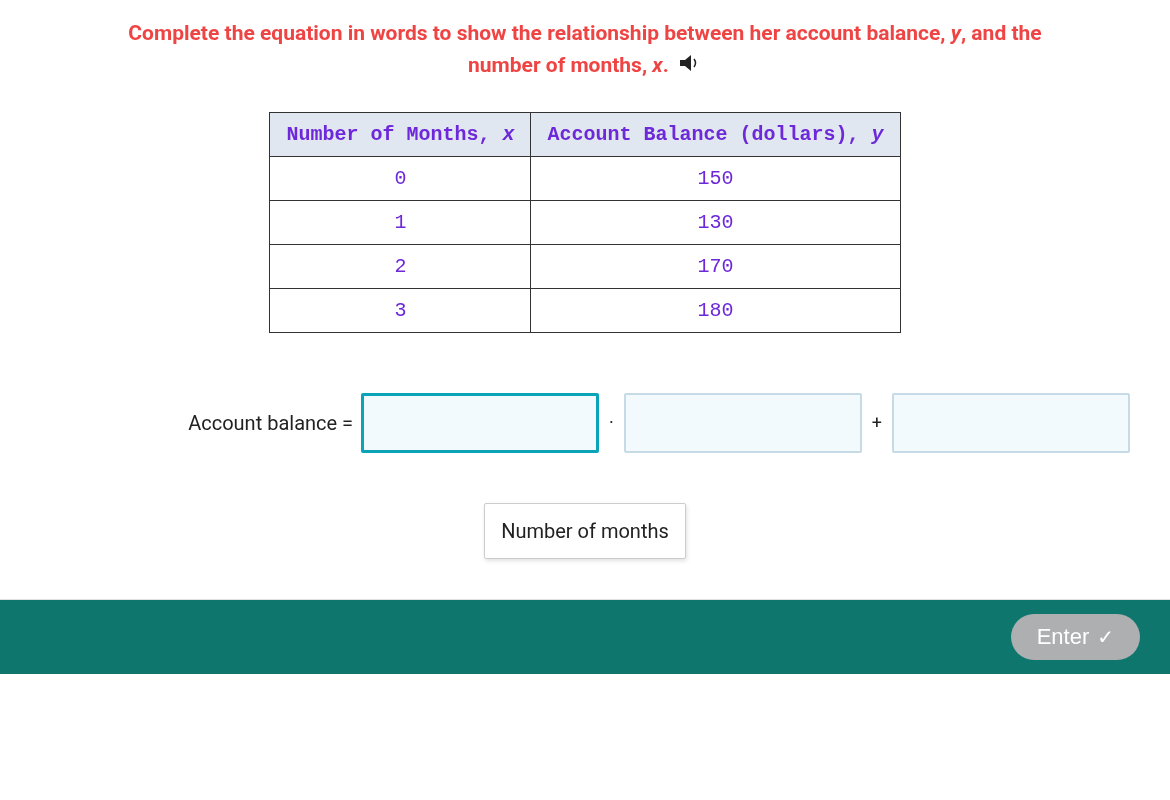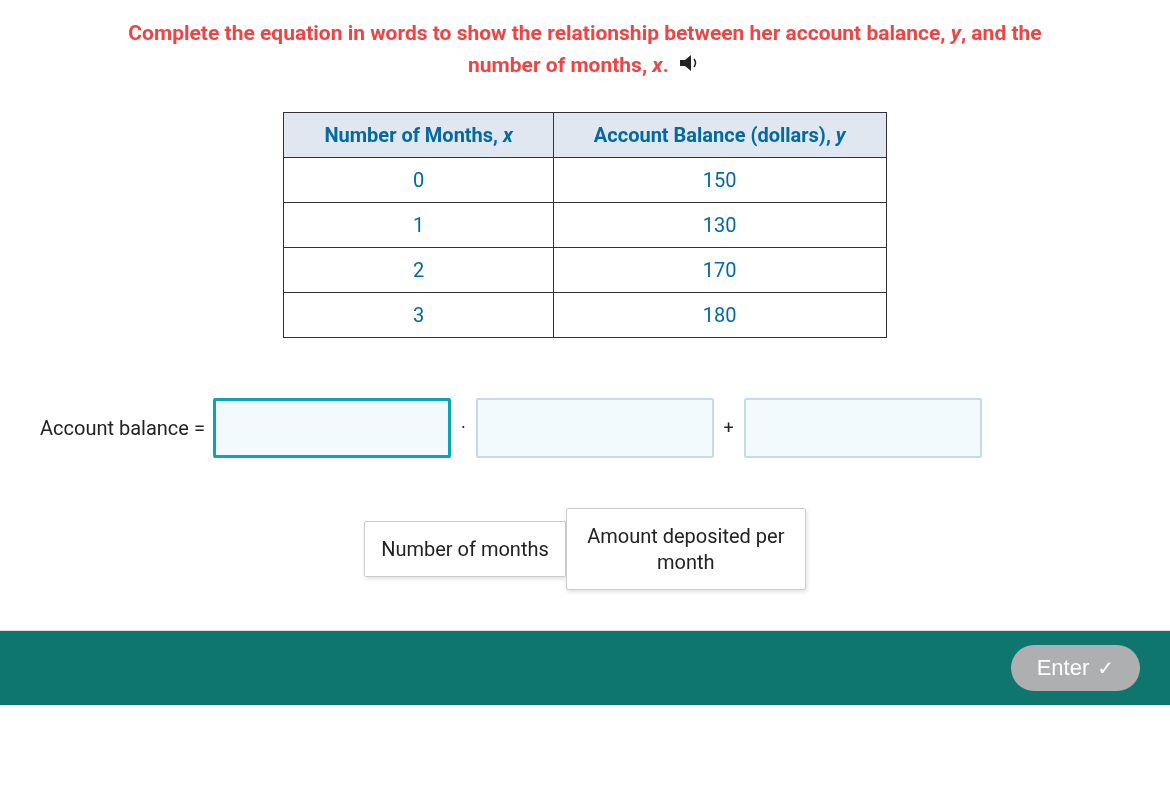--- a/index.html
+++ b/index.html
@@ -34,36 +34,37 @@
       vertical-align: middle;
       margin-left: 6px;
     }
     .data-table {
       border-collapse: collapse;
       margin: 0 auto 60px auto;
     }
     .data-table th,
     .data-table td {
       border: 1px solid #333;
-      padding: 10px 40px;
-      font-size: 20px;
-      color: #0369a1;
+      padding: 10px 16px;
+      font-size: 20px;
+      color: #6d28d9;
+      font-family: Liberation Mono, monospace;
     }
     .data-table th {
       background: #e1e7f0;
       font-weight: 700;
     }
     .data-table td {
       text-align: center;
       font-weight: 400;
     }
     .equation-row {
       display: flex;
       align-items: center;
-      justify-content: flex-start;
+      justify-content: flex-end;
       gap: 8px;
       margin-bottom: 50px;
       margin-top: 20px;
     }
     .eq-label {
       font-size: 20px;
       color: #222;
     }
     .drop-slot {
       width: 238px;
@@ -179,21 +180,20 @@
     <span class="eq-label">Account balance =</span>
     <div class="drop-slot active"></div>
     <span class="op">·</span>
     <div class="drop-slot"></div>
     <span class="op">+</span>
     <div class="drop-slot"></div>
   </div>
 
   <div class="tiles-row">
     <div class="tile">Number of months</div>
-    <div class="tile two-line">Amount deposited per month</div>
   </div>
 </div>
 
 <div class="divider"></div>
 
 <div class="enter-row">
   <button class="enter-btn">
     <span>Enter</span>
     <span class="check">✓</span>
   </button>

